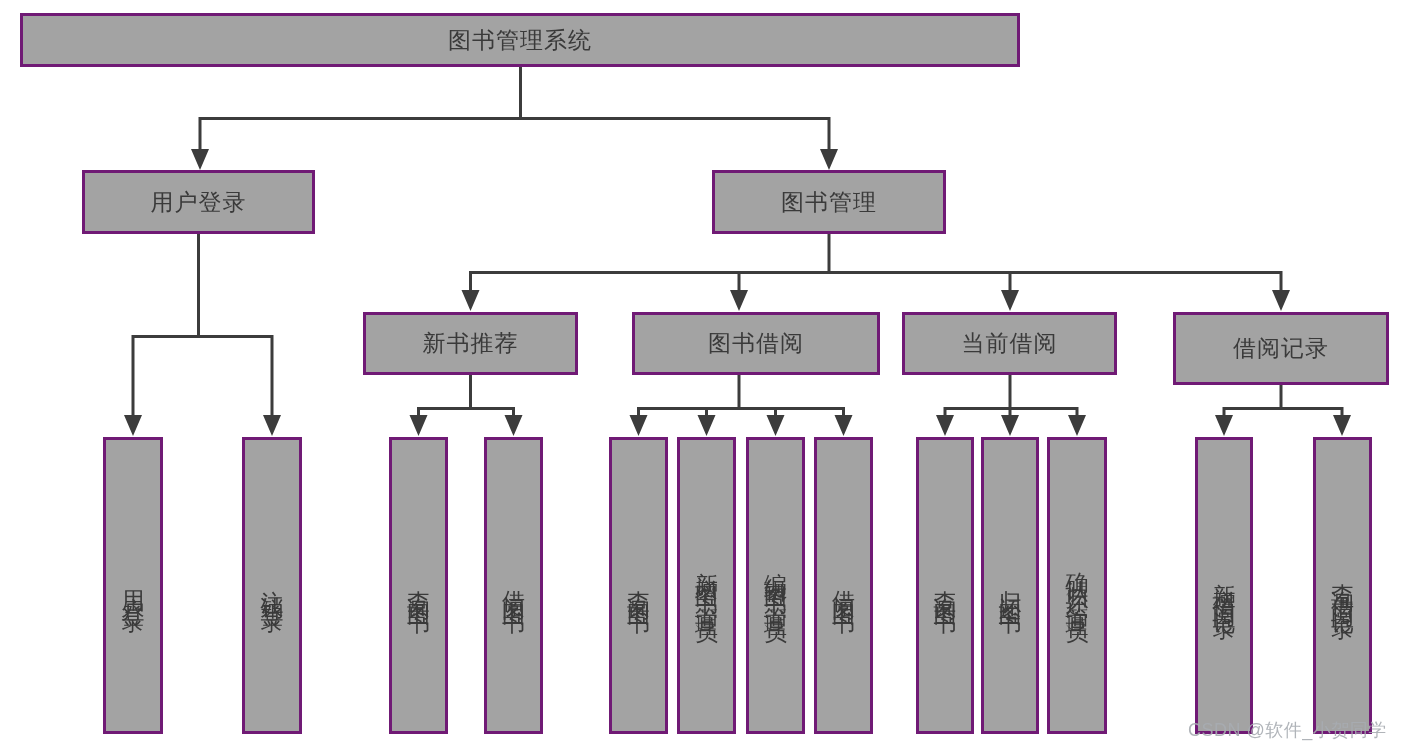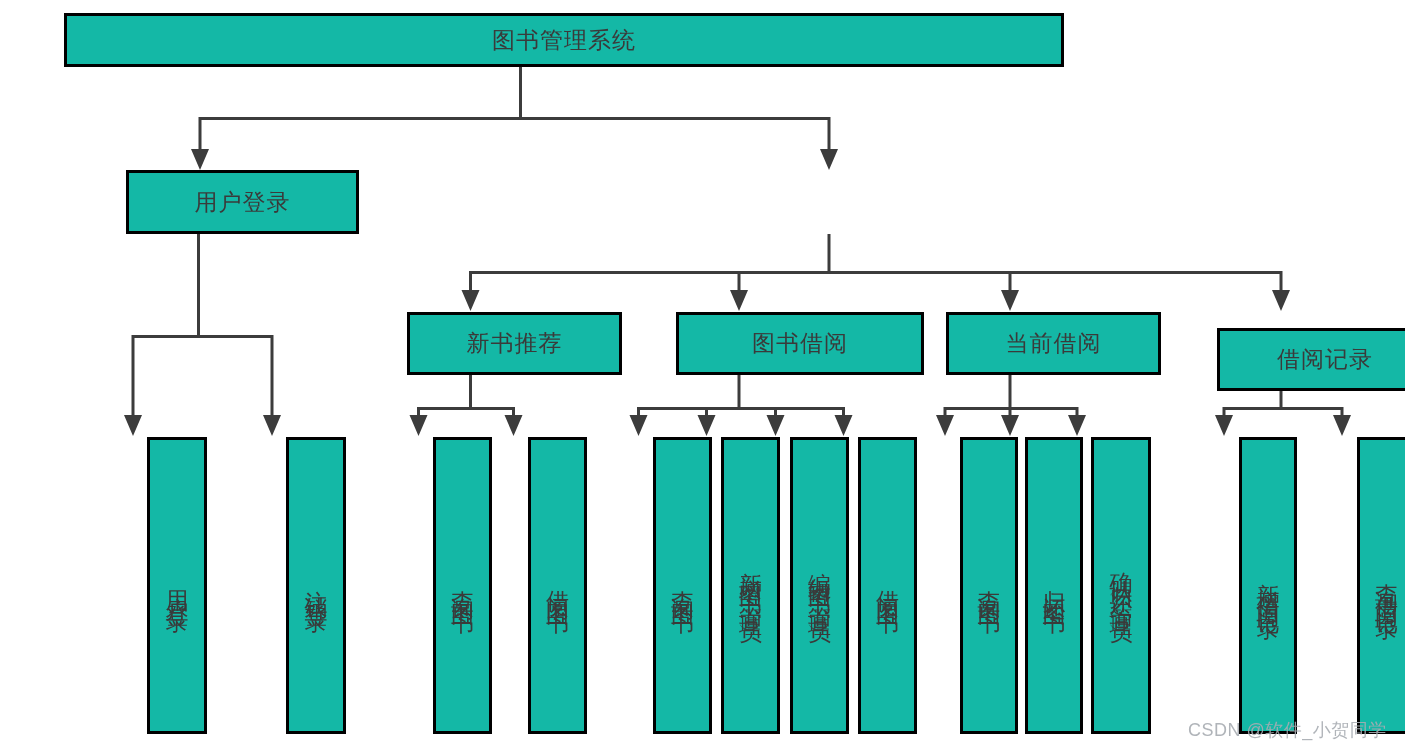--- a/index.html
+++ b/index.html
@@ -14,27 +14,26 @@
   }
   svg.connectors {
     position: absolute;
     left: 0; top: 0;
     width: 1405px; height: 747px;
     pointer-events: none;
   }
   .box {
     position: absolute;
     box-sizing: border-box;
-    background: #14b8a6;
-    border: 3px solid #000000;
+    background: #a3a3a3;
+    border: 3px solid #701a75;
     display: flex;
     align-items: center;
     justify-content: center;
     line-height: 1;
-    margin-left: 44px;
   }
   .box.h {
     font-size: 23px;
     letter-spacing: 1px;
     white-space: nowrap;
   }
   .box.v {
     writing-mode: vertical-rl;
     text-orientation: mixed;
     font-size: 23px;
@@ -81,25 +80,26 @@
       <path d="M409.5 415 H427.5 L418.5 436 Z M504.5 415 H522.5 L513.5 436 Z"></path>
       <path d="M629.5 415 H647.5 L638.5 436 Z M697.5 415 H715.5 L706.5 436 Z M766.5 415 H784.5 L775.5 436 Z M834.5 415 H852.5 L843.5 436 Z"></path>
       <path d="M936 415 H954 L945 436 Z M1001 415 H1019 L1010 436 Z M1068 415 H1086 L1077 436 Z"></path>
       <path d="M1215 415 H1233 L1224 436 Z M1333 415 H1351 L1342 436 Z"></path>
     </g>
   </svg>
 
   <div class="box h" style="left:20px; top:13px; width:1000px; height:54px;">图书管理系统</div>
 
   <div class="box h" style="left:82px; top:170px; width:233px; height:64px;">用户登录</div>
+  <div class="box h" style="left:712px; top:170px; width:234px; height:64px;">图书管理</div>
 
   <div class="box h" style="left:363px; top:312px; width:215px; height:63px;">新书推荐</div>
   <div class="box h" style="left:632px; top:312px; width:248px; height:63px;">图书借阅</div>
   <div class="box h" style="left:902px; top:312px; width:215px; height:63px;">当前借阅</div>
-  <div class="box h" style="left:1173px; top:328px; width:216px; height:63px;">借阅记录</div>
+  <div class="box h" style="left:1173px; top:312px; width:216px; height:73px;">借阅记录</div>
 
   <div class="box v" style="left:103px; top:437px; width:60px; height:297px;">用户登录</div>
   <div class="box v" style="left:242px; top:437px; width:60px; height:297px;">注销登录</div>
 
   <div class="box v" style="left:389px; top:437px; width:59px; height:297px;">查询图书</div>
   <div class="box v" style="left:484px; top:437px; width:59px; height:297px;">借阅图书</div>
 
   <div class="box v" style="left:609px; top:437px; width:59px; height:297px;">查询图书</div>
   <div class="box v" style="left:677px; top:437px; width:59px; height:297px;">新增图书（管理员）</div>
   <div class="box v" style="left:746px; top:437px; width:59px; height:297px;">编辑图书（管理员）</div>

